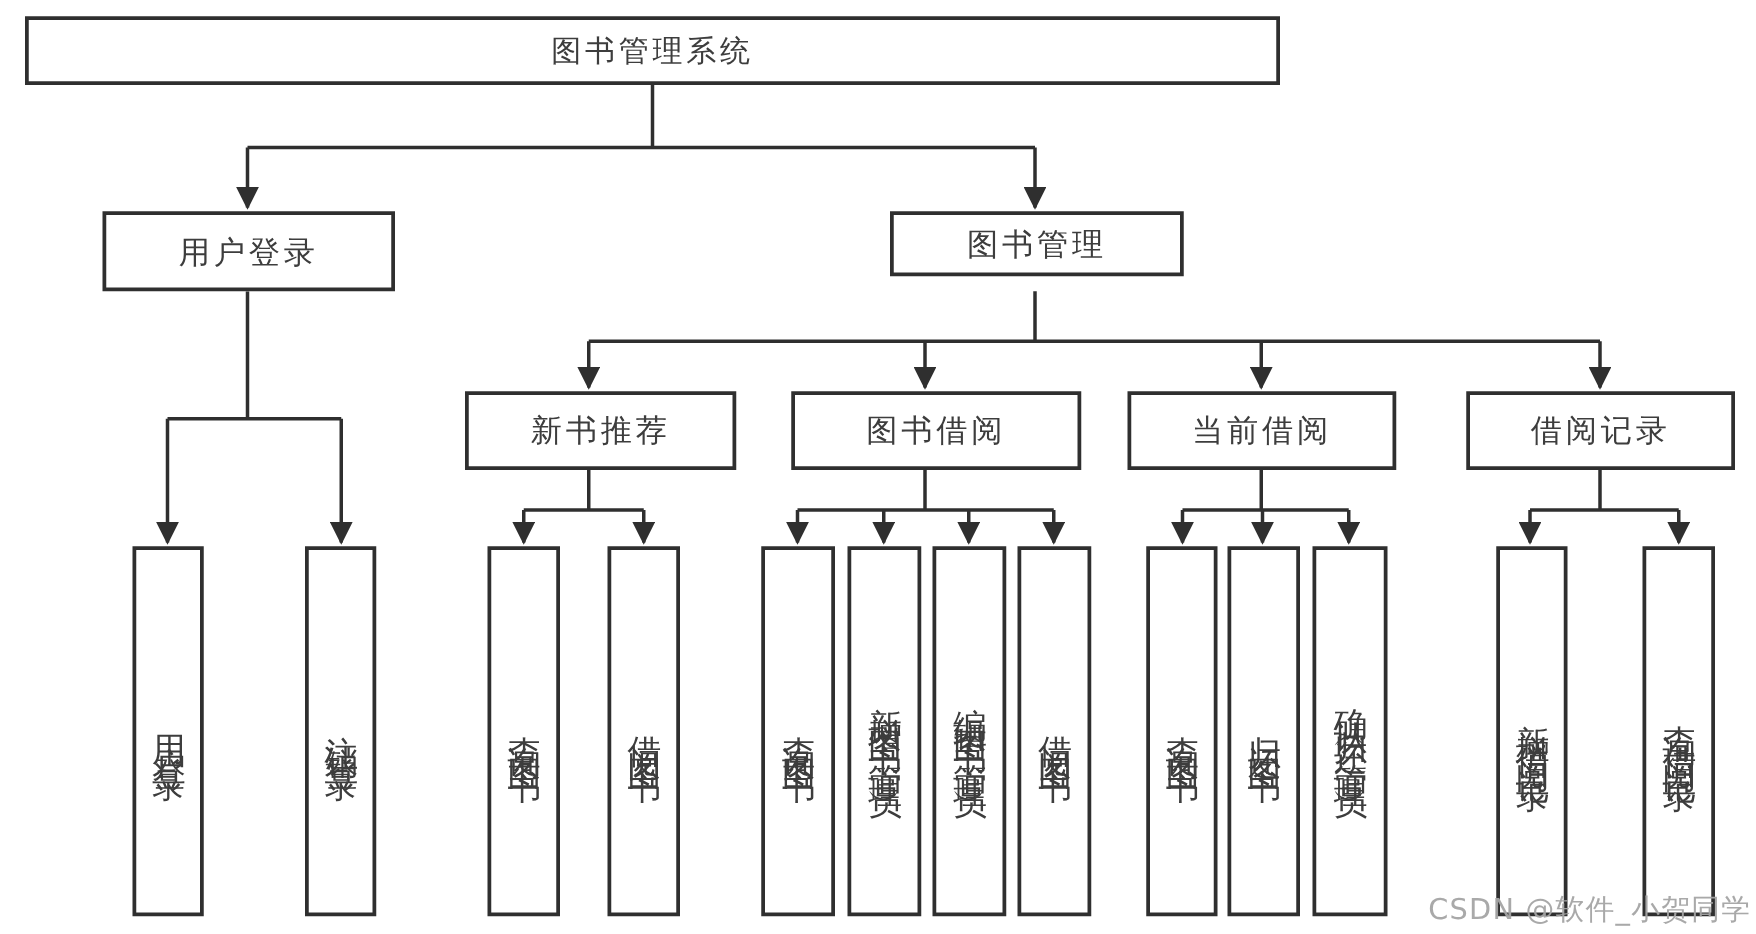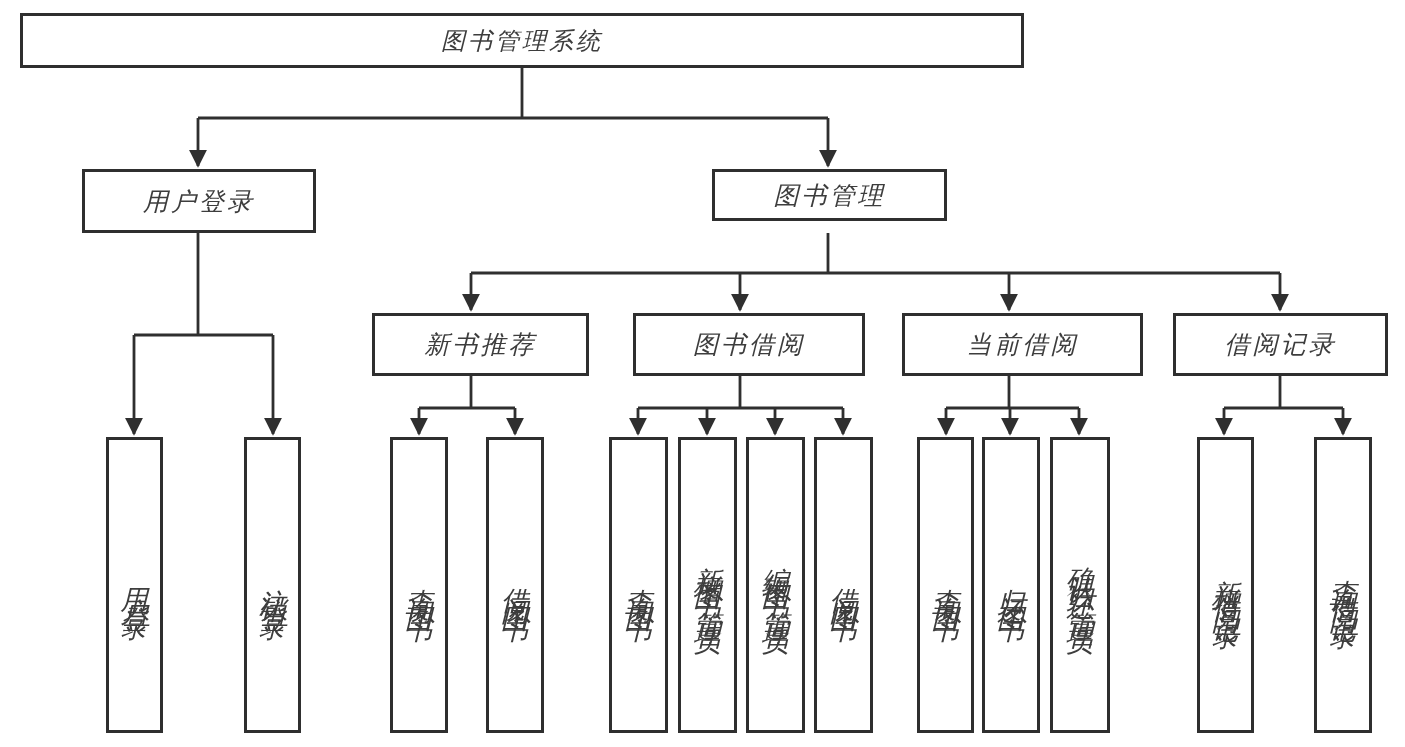--- a/index.html
+++ b/index.html
@@ -3,21 +3,20 @@
 <meta charset="utf-8">
 <style>
   html, body { margin: 0; padding: 0; background: #ffffff; }
   .stage {
     position: relative;
     width: 1405px;
     height: 747px;
     background: #ffffff;
     font-family: "DejaVu Sans", "Liberation Sans", sans-serif;
     overflow: hidden;
-    font-style: italic;
   }
   .box {
     position: absolute;
     box-sizing: border-box;
     border: 3px solid #2f2f2f;
     background: #ffffff;
     display: flex;
     align-items: center;
     justify-content: center;
     color: #3d3d3d;
@@ -105,34 +104,35 @@
     </g>
   </svg>
 
   <div class="box root-box" style="left:20px; top:13px; width:1004px; height:55px">图书管理系统</div>
 
   <div class="box" style="left:82px; top:169px; width:234px; height:64px">用户登录</div>
   <div class="box" style="left:712px; top:169px; width:235px; height:52px">图书管理</div>
 
   <div class="box" style="left:372px; top:313px; width:217px; height:63px">新书推荐</div>
   <div class="box" style="left:633px; top:313px; width:232px; height:63px">图书借阅</div>
-  <div class="box" style="left:902px; top:313px; width:241px; height:63px">当前借阅</div>
+  <div class="box" style="left:902px; top:313px; width:215px; height:63px">当前借阅</div>
   <div class="box" style="left:1173px; top:313px; width:215px; height:63px">借阅记录</div>
 
   <div class="box vert" style="left:106px; top:437px; width:57px; height:296px">用户登录</div>
   <div class="box vert" style="left:244px; top:437px; width:57px; height:296px">注销登录</div>
 
   <div class="box vert" style="left:390px; top:437px; width:58px; height:296px">查询图书</div>
   <div class="box vert" style="left:486px; top:437px; width:58px; height:296px">借阅图书</div>
 
   <div class="box vert" style="left:609px; top:437px; width:59px; height:296px">查询图书</div>
   <div class="box vert" style="left:678px; top:437px; width:59px; height:296px">新增图书（管理员）</div>
   <div class="box vert" style="left:746px; top:437px; width:59px; height:296px">编辑图书（管理员）</div>
   <div class="box vert" style="left:814px; top:437px; width:59px; height:296px">借阅图书</div>
 
   <div class="box vert" style="left:917px; top:437px; width:57px; height:296px">查询图书</div>
   <div class="box vert" style="left:982px; top:437px; width:58px; height:296px">归还图书</div>
   <div class="box vert" style="left:1050px; top:437px; width:60px; height:296px">确认归还（管理员）</div>
 
   <div class="box vert" style="left:1197px; top:437px; width:57px; height:296px">新增借阅记录</div>
   <div class="box vert" style="left:1314px; top:437px; width:58px; height:296px">查询借阅记录</div>
 
+  <div class="watermark">CSDN @软件_小贺同学</div>
 </div>
 
 </body></html>

